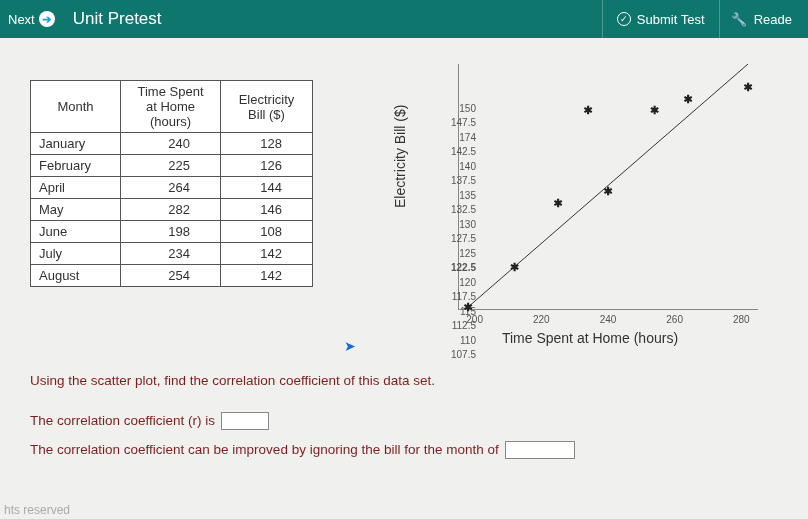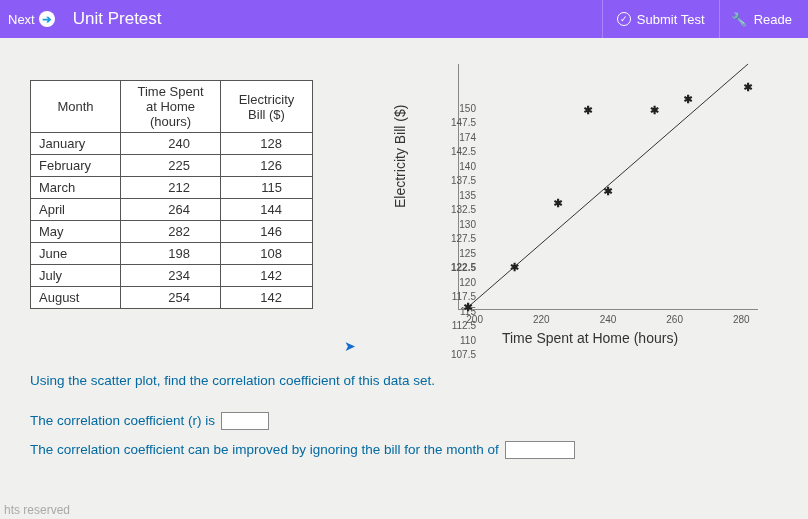--- a/index.html
+++ b/index.html
@@ -6,21 +6,21 @@
   body {
     font-family: Arial, sans-serif;
     background: #f0f0ee;
     width: 808px;
     height: 519px;
     overflow: hidden;
     font-size: 13px;
     color: #333;
   }
   .header {
-    background: #8b5cf6;
+    background: #0f766e;
     color: #fff;
     height: 38px;
     display: flex;
     align-items: center;
     padding: 0 8px;
   }
   .next-btn {
     display: flex;
     align-items: center;
     gap: 4px;
@@ -96,21 +96,21 @@
     position: absolute; font-size: 11px; font-weight: bold; color: #222;
     transform: translate(-50%, -50%);
   }
   .trend {
     position: absolute; left: 58px; top: 6px;
     width: 300px; height: 246px; overflow: visible;
   }
   .below {
     padding: 18px 19px 0 30px;
     font-size: 13.5px;
-    color: #0369a1;
+    color: #7f1d1d;
     line-height: 2.2;
   }
   .below .row { display: flex; align-items: center; gap: 6px; flex-wrap: wrap; }
   .blank {
     display: inline-block; width: 48px; height: 18px;
     border: 1px solid #888; background: #fff;
   }
   .blank.lg { width: 70px; }
   .footer {
     position: absolute; bottom: 2px; left: 4px;
@@ -162,25 +162,20 @@
       <tbody>
         <tr>
             <td class="m">January</td>
             <td class="t">240</td>
             <td class="e">128</td>
           </tr>
         <tr>
             <td class="m">February</td>
             <td class="t">225</td>
             <td class="e">126</td>
-          </tr>
-        <tr>
-            <td class="m">March</td>
-            <td class="t">212</td>
-            <td class="e">115</td>
           </tr>
         <tr>
             <td class="m">April</td>
             <td class="t">264</td>
             <td class="e">144</td>
           </tr>
         <tr>
             <td class="m">May</td>
             <td class="t">282</td>
             <td class="e">146</td>

